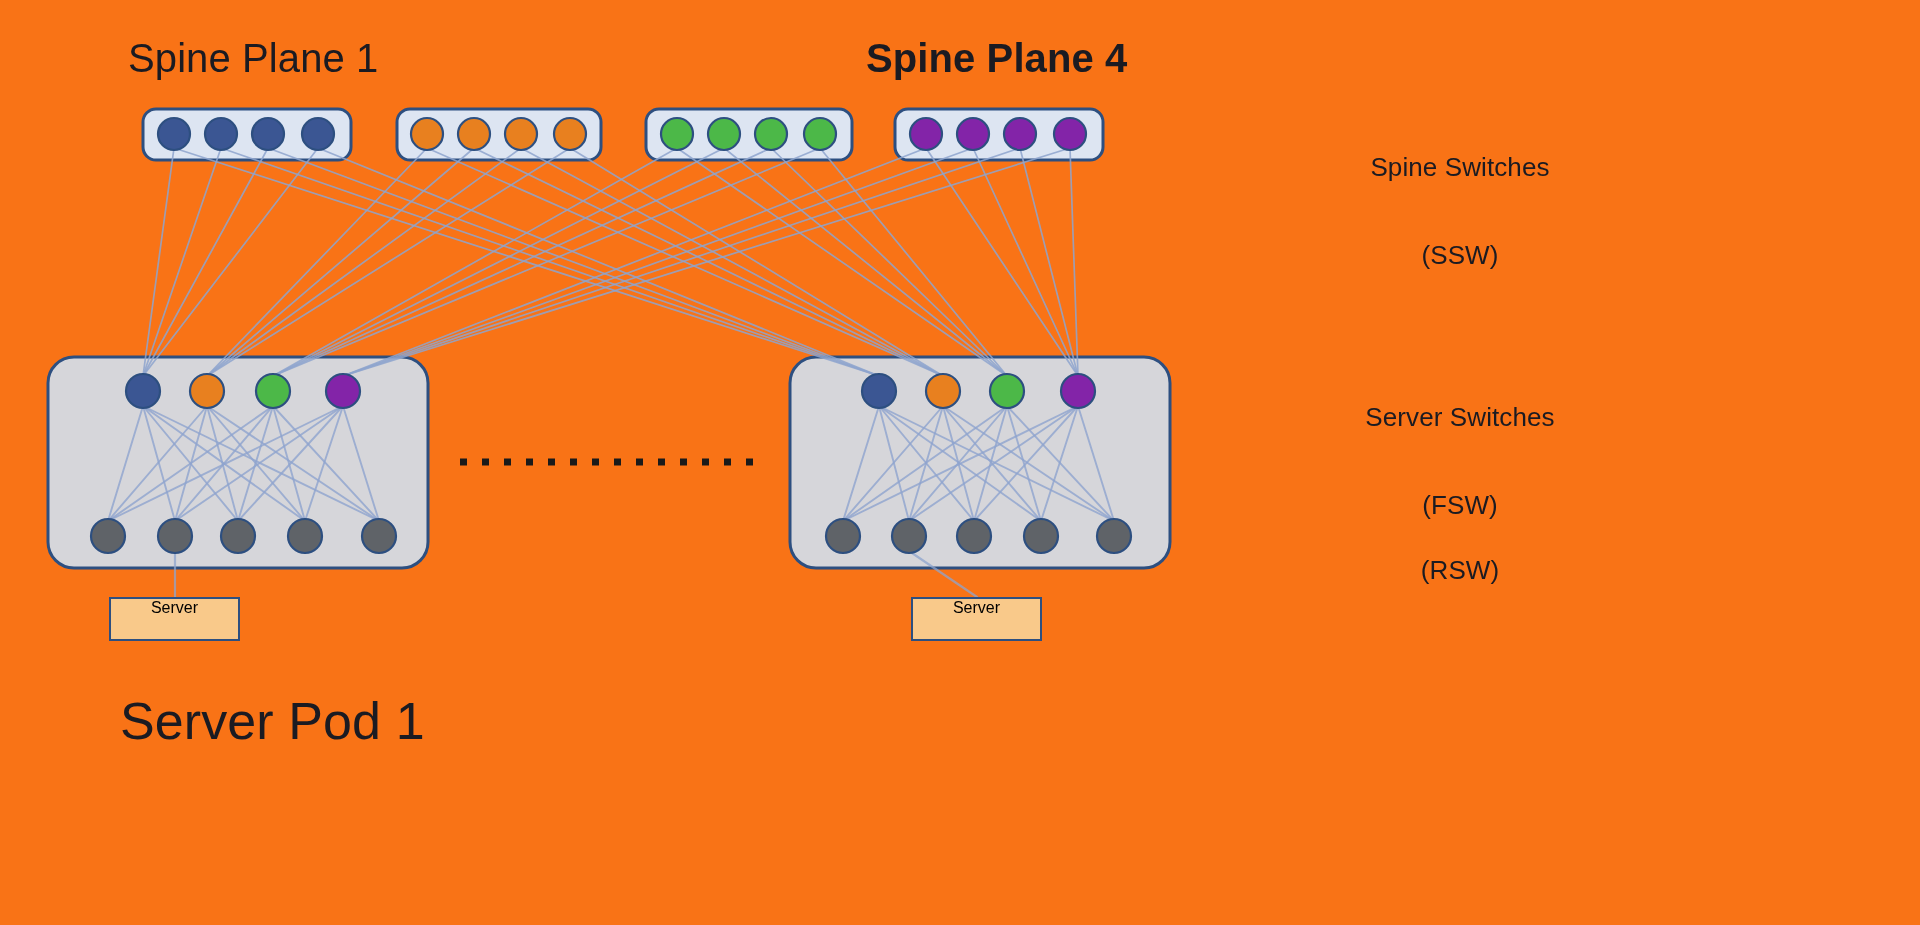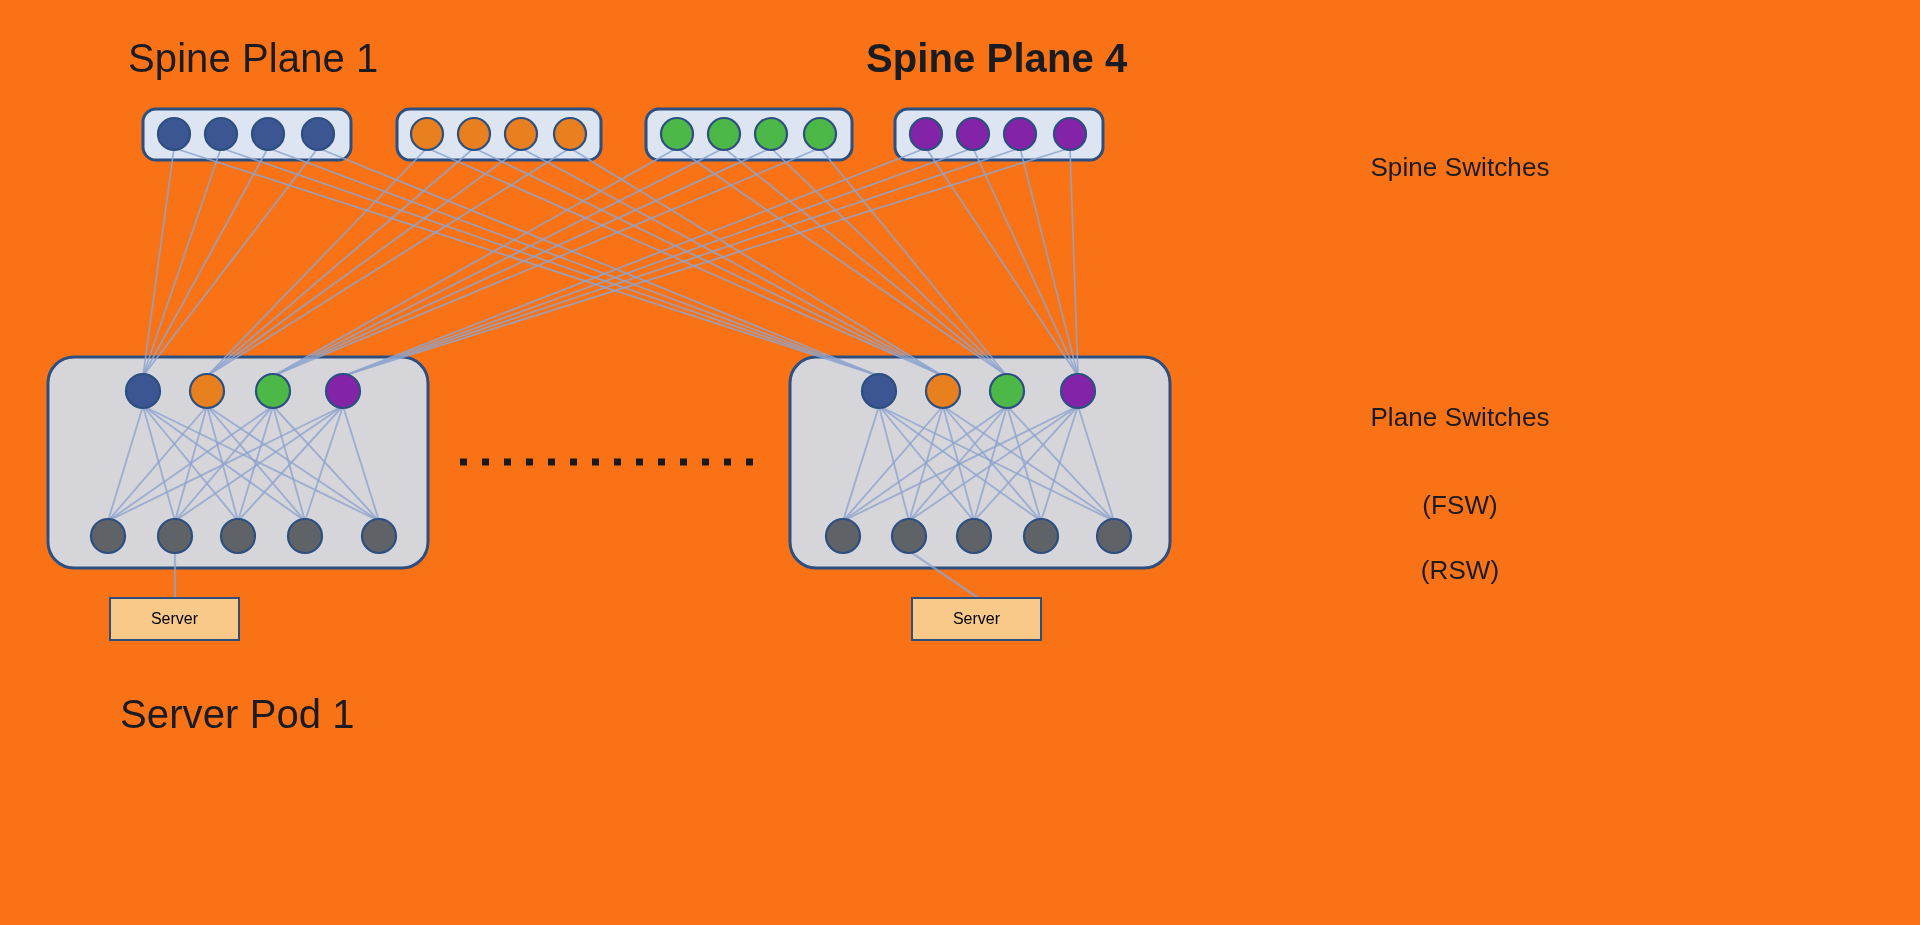--- a/index.html
+++ b/index.html
@@ -39,32 +39,31 @@
   .lbl-plane {
     font-size: 40px;
     letter-spacing: 0.1px;
   }
   .lbl-tier {
     font-size: 26px;
     text-align: center;
     letter-spacing: 0.1px;
   }
   .lbl-pod {
-    font-size: 40px;
+    font-size: 52px;
     letter-spacing: 0.1px;
   }
 
   
   .server-box {
     position: absolute;
     background: #f9c98a;
     border: 2.5px solid #2d4f80;
     box-sizing: border-box;
     display: flex;
-    align-items: center;
     justify-content: center;
   }
 </style>
 </head>
 <body>
 
 <div id="figure">
 
   <svg id="canvas" viewBox="0 0 1920 925" preserveAspectRatio="none" aria-hidden="true">
       <g>
@@ -205,23 +204,24 @@
         <rect x="724" y="458.5" width="7" height="7" fill="#1a1a1a"></rect>
         <rect x="746" y="458.5" width="7" height="7" fill="#1a1a1a"></rect>
       </g>
     </svg>
 
   <div class="lbl lbl-plane" style="left:128px; top:36px;">Spine Plane 1</div>
   <div class="lbl lbl-plane" style="left:866px; top:36px;font-weight:bold;">Spine Plane 4</div>
 
   <div class="lbl lbl-tier" style="left:1180px; top:95px; width:560px;">
     <div>Spine Switches</div>
+    <div>(SSW)</div>
   </div>
   <div class="lbl lbl-tier" style="left:1180px; top:345px; width:560px;">
-    <div>Plane Switches</div>
+    <div>Server Switches</div>
     <div>(FSW)</div>
   </div>
   <div class="lbl lbl-tier" style="left:1180px; top:498px; width:560px;">
     <div>(RSW)</div>
   </div>
 
   <div class="server-box" style="left:109px; top:597px; width:131px; height:44px;">
     <span>Server</span>
   </div>
   <div class="server-box" style="left:911px; top:597px; width:131px; height:44px;">

